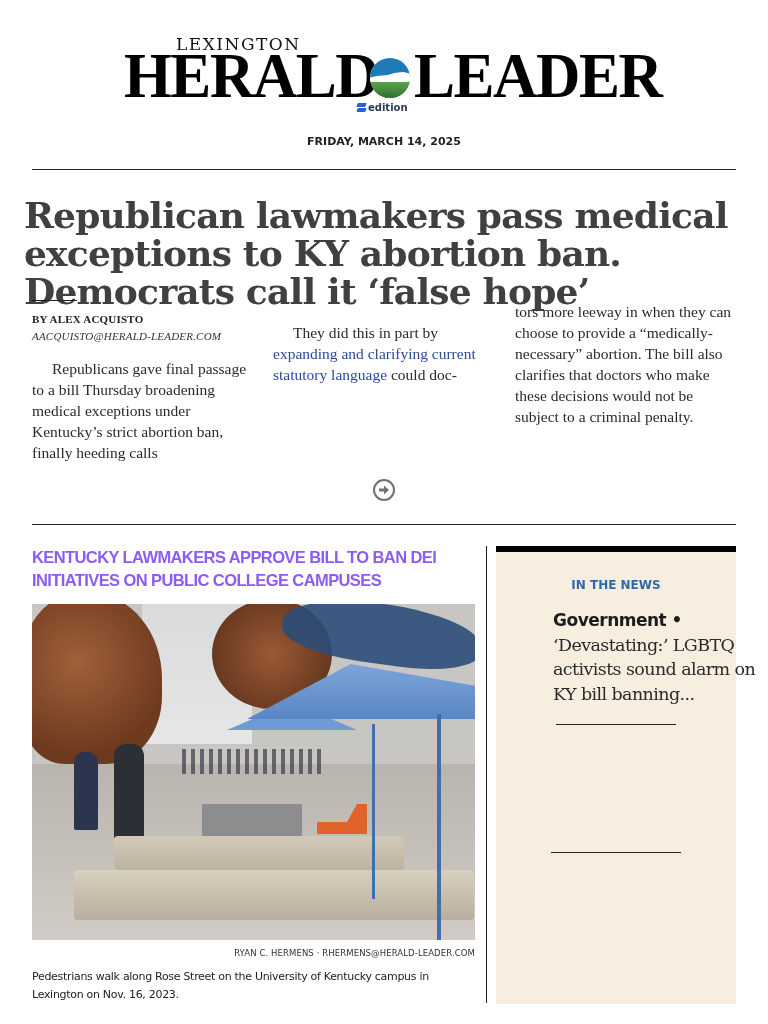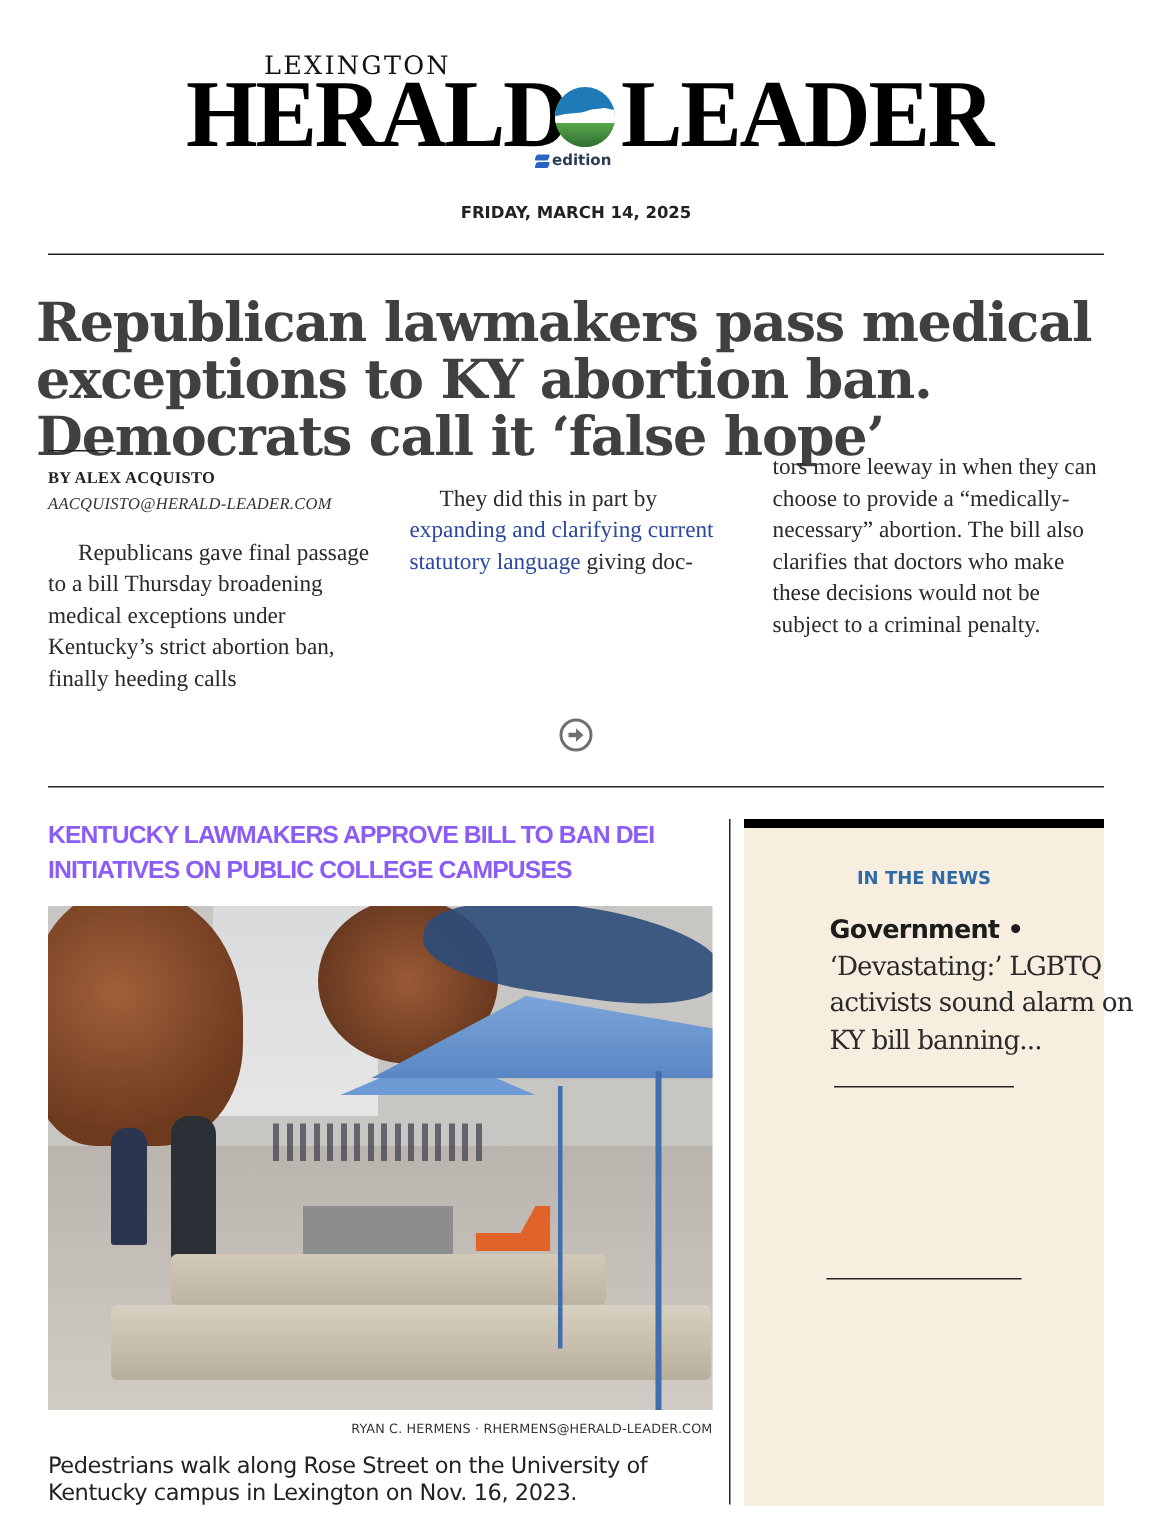--- a/index.html
+++ b/index.html
@@ -57,21 +57,21 @@
   .photo .umb1 { position: absolute; left: 250px; top: 0; width: 200px; height: 60px; background: #2c4c7a; border-radius: 50% 50% 40% 40%; transform: rotate(8deg); opacity: 0.9; }
   .photo .umb2 { position: absolute; left: 215px; top: 60px; width: 230px; height: 55px; background: linear-gradient(#7aa5da, #5a86c4); clip-path: polygon(0 100%, 45% 0, 100% 40%, 100% 100%); }
   .photo .umb3 { position: absolute; left: 195px; top: 98px; width: 130px; height: 28px; background: #6e9bd4; clip-path: polygon(0 100%, 50% 0, 100% 100%); }
   .photo .pole1 { position: absolute; left: 405px; top: 110px; width: 4px; height: 226px; background: #3f6fae; }
   .photo .pole2 { position: absolute; left: 340px; top: 120px; width: 3px; height: 175px; background: #3f6fae; }
   .photo .chair { position: absolute; left: 285px; top: 200px; width: 50px; height: 30px; background: #e0642a; clip-path: polygon(0 60%, 60% 60%, 80% 0, 100% 0, 100% 100%, 0 100%); }
   .photo .person1 { position: absolute; left: 82px; top: 140px; width: 30px; height: 95px; background: #2b2f36; border-radius: 12px 12px 2px 2px; }
   .photo .person2 { position: absolute; left: 42px; top: 148px; width: 24px; height: 78px; background: #2b3550; border-radius: 10px 10px 2px 2px; }
 
   .credit { position: absolute; left: 32px; top: 948px; width: 443px; text-align: right; font-family: "DejaVu Sans", sans-serif; font-size: 8.5px; color: #333; letter-spacing: 0.1px; }
-  .caption { position: absolute; left: 32px; top: 968px; width: 445px; font-family: "DejaVu Sans", sans-serif; font-size: 15px; line-height: 18px; color: #222; letter-spacing: -0.3px; }
+  .caption { position: absolute; left: 32px; top: 968px; width: 445px; font-family: "DejaVu Sans", sans-serif; font-size: 11px; line-height: 18px; color: #222; letter-spacing: -0.3px; }
 
   
   .news-box { position: absolute; left: 496px; top: 546px; width: 240px; height: 458px; background: #f7eee0; border-top: 6px solid #000; }
   .news-title { position: absolute; left: 0; top: 26px; width: 240px; text-align: center; font-family: "DejaVu Sans", sans-serif; font-weight: bold; font-size: 12px; color: #2f6aa8; letter-spacing: 0; }
   .news-item { position: absolute; left: 20px; width: 210px; font-family: "DejaVu Serif", serif; font-size: 17.5px; line-height: 24.5px; color: #2a2a2a; letter-spacing: -0.6px; margin-left: 37px; }
   .news-item .cat { font-family: "DejaVu Sans", sans-serif; font-weight: bold; font-size: 17px; color: #1c1c1c; letter-spacing: -0.5px; }
   .news-sep { position: absolute; height: 1px; background: #222; }
 </style>
 </head>
 <body>
@@ -99,21 +99,21 @@
 
 <div class="short-rule"></div>
 <div class="byline">BY ALEX ACQUISTO</div>
 <div class="email">AACQUISTO@HERALD-LEADER.COM</div>
 
 <div class="col col1">
   <span class="indent"></span><span>Republicans gave final passage to a bill Thursday broadening medical exceptions under Kentucky’s strict abortion ban, finally heeding calls</span>
 </div>
 <div class="col col2">
   <br>
-  <span class="indent"></span><span>They did this in part by </span><span class="link">expanding and clarifying current statutory language</span><span> giving doc-</span>
+  <span class="indent"></span><span>They did this in part by </span><span class="link">expanding and clarifying current statutory language</span><span> could doc-</span>
 </div>
 <div class="col col3">tors more leeway in when they can choose to provide a “medically-necessary” abortion. The bill also clarifies that doctors who make these decisions would not be subject to a criminal penalty.</div>
 
 <div class="next-btn">
   <svg viewBox="0 0 12 12">
     <path d="M1 4.5 H6 V1.5 L11 6 L6 10.5 V7.5 H1 Z" fill="#707070"></path>
   </svg>
 </div>
 
 <div class="rule" style="left:32px; top:524px; width:704px;"></div>

